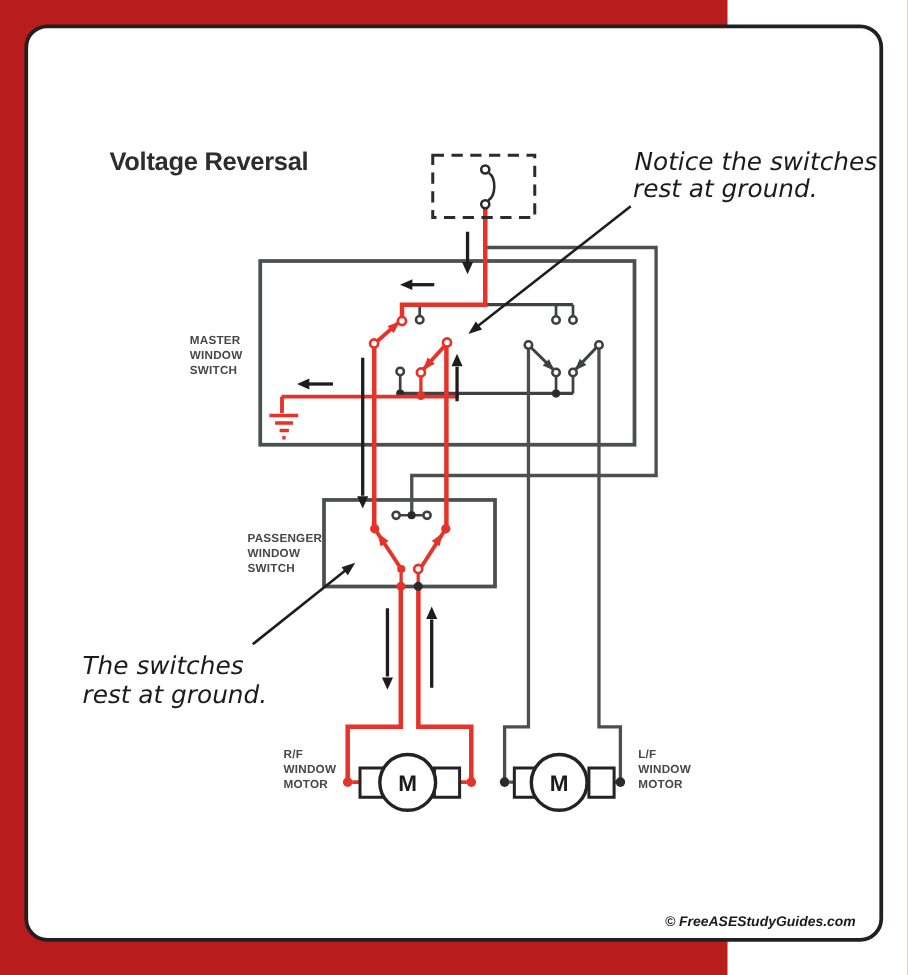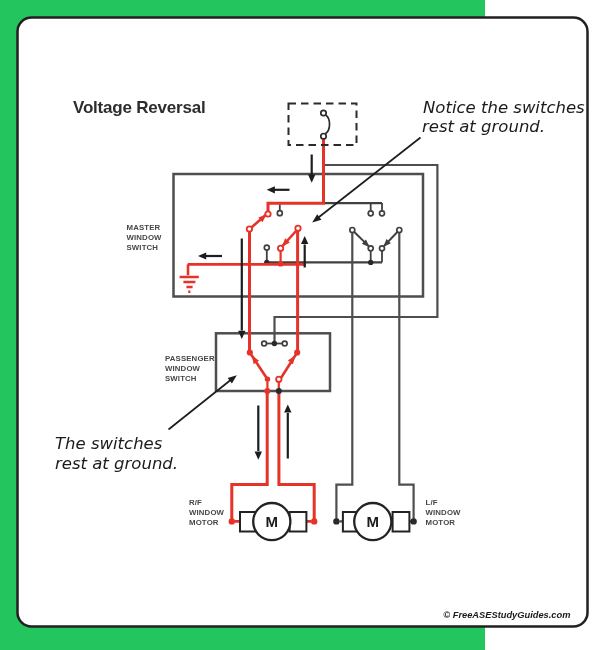--- a/index.html
+++ b/index.html
@@ -1,16 +1,16 @@
 <!DOCTYPE html>
 <html><head>
 <meta charset="utf-8">
 <style>
   html,body{margin:0;padding:0;background:#ffffff;}
-  #stage{position:relative;width:485px;height:650px;background:#22c55e;
+  #stage{position:relative;width:485px;height:650px;background:#b91c1c;
          font-family:"Liberation Sans", sans-serif;}
   svg{display:block}
   
   .w-red{stroke:#e6332a;fill:none}
   .w-gray{stroke:#4d4e50;fill:none}
   .w-dark{stroke:#3f4042;fill:none}
   .dot-red{fill:#e6332a;stroke:none}
   .dot-blk{fill:#2a2a2c;stroke:none}
   .c-red{fill:#ffffff;stroke:#e6332a;stroke-width:1.8}
   .c-blk{fill:#ffffff;stroke:#3f4042;stroke-width:1.7}

